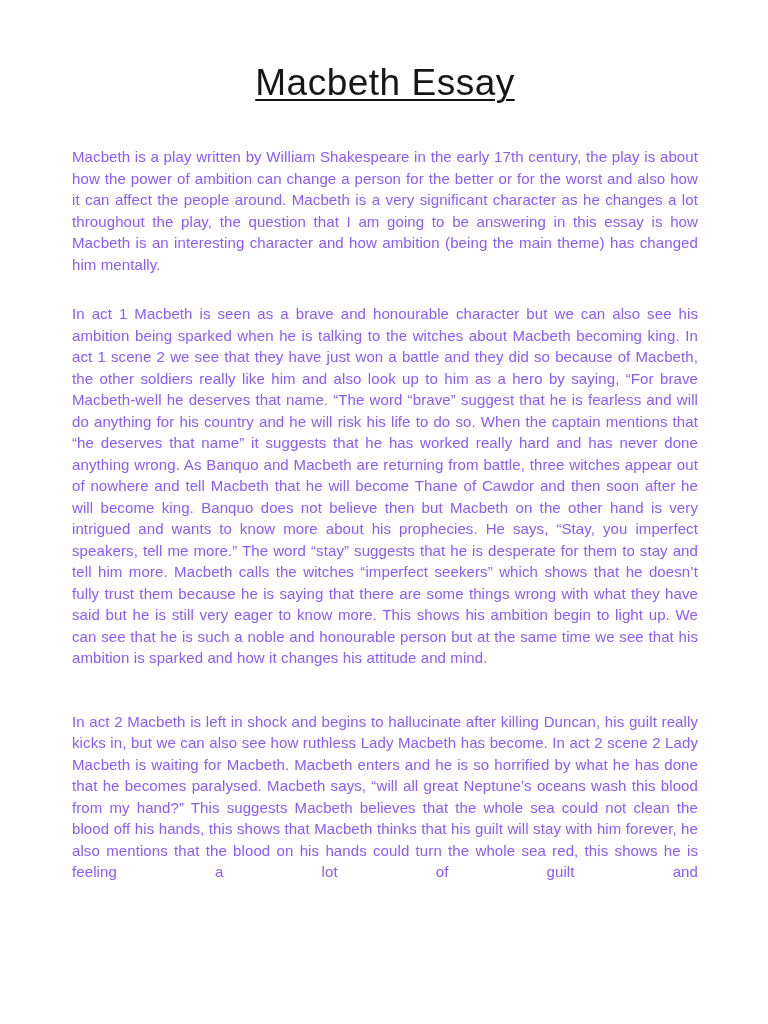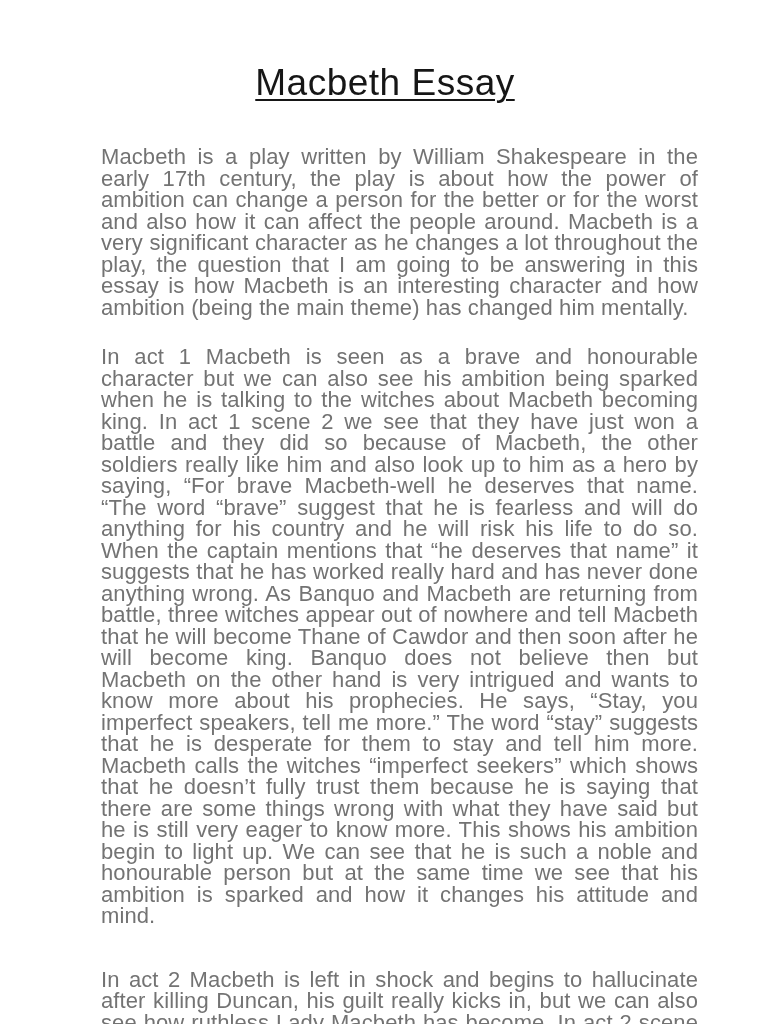--- a/index.html
+++ b/index.html
@@ -29,26 +29,25 @@
     color: #161616;
     text-align: center;
     text-decoration: underline;
     text-underline-offset: 4px;
     text-decoration-thickness: 2px;
     margin-bottom: 42px;
     letter-spacing: 0.5px;
   }
 
   .para {
-    font-size: 22px;
+    font-size: 15px;
     line-height: 21.5px;
-    color: #737373;
+    color: #8b5cf6;
     text-align: justify;
     letter-spacing: 0.1px;
-    margin-left: 29px;
   }
 
   .para + .para { margin-top: 0; }
 
   .para-1 { margin-bottom: 28px; }
   .para-2 { margin-bottom: 42px; }
 
   
   .justify-last {
     text-align-last: justify;

